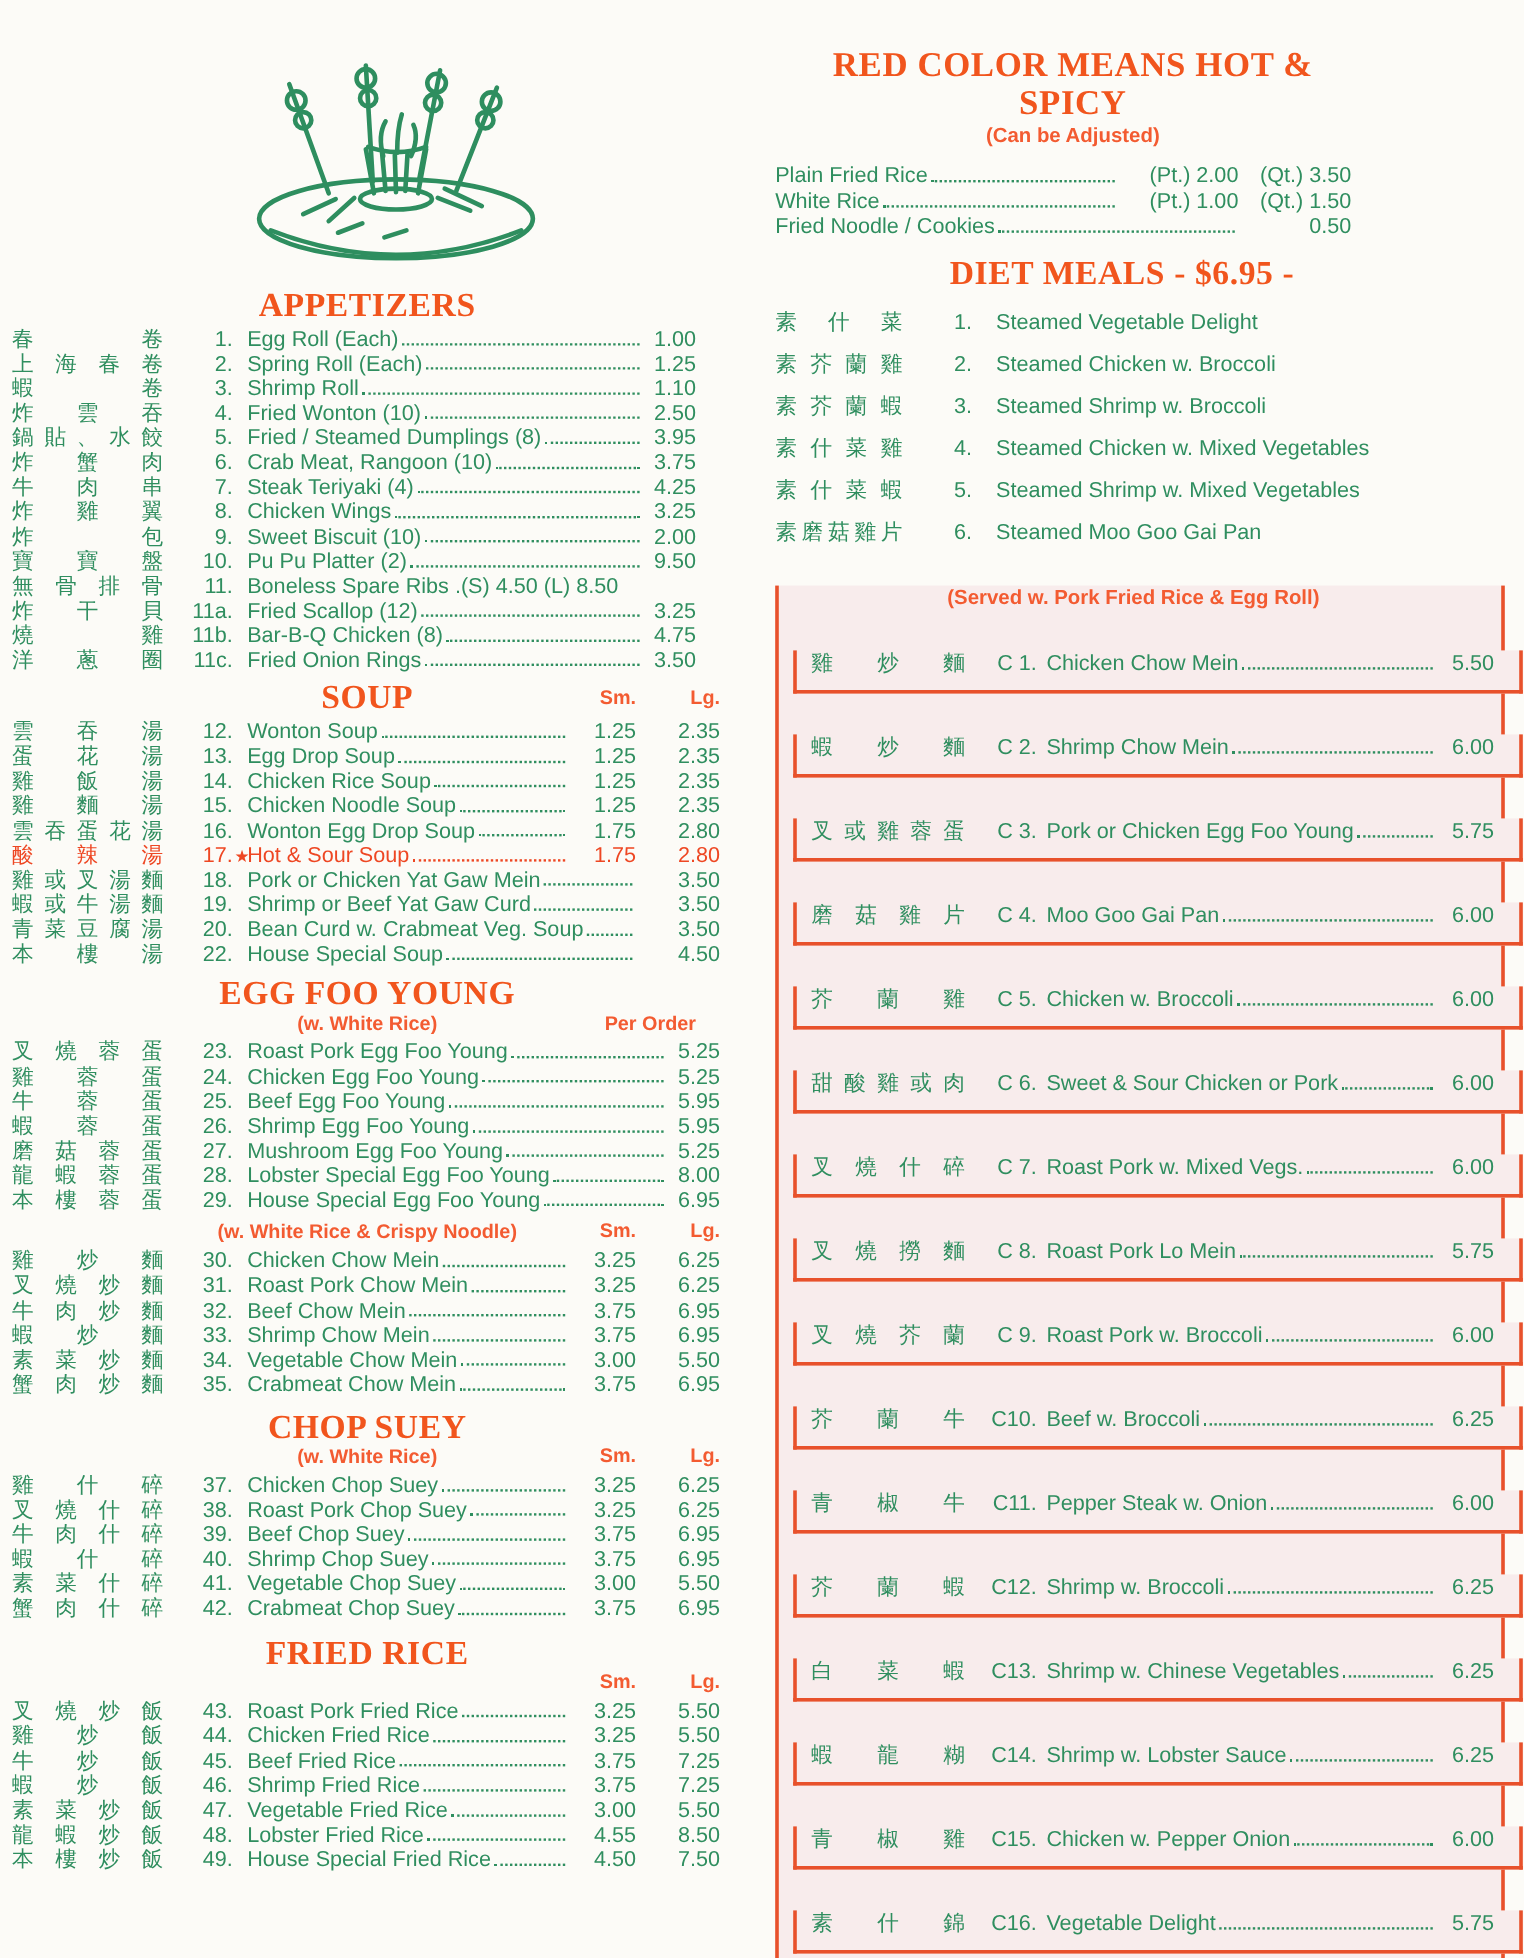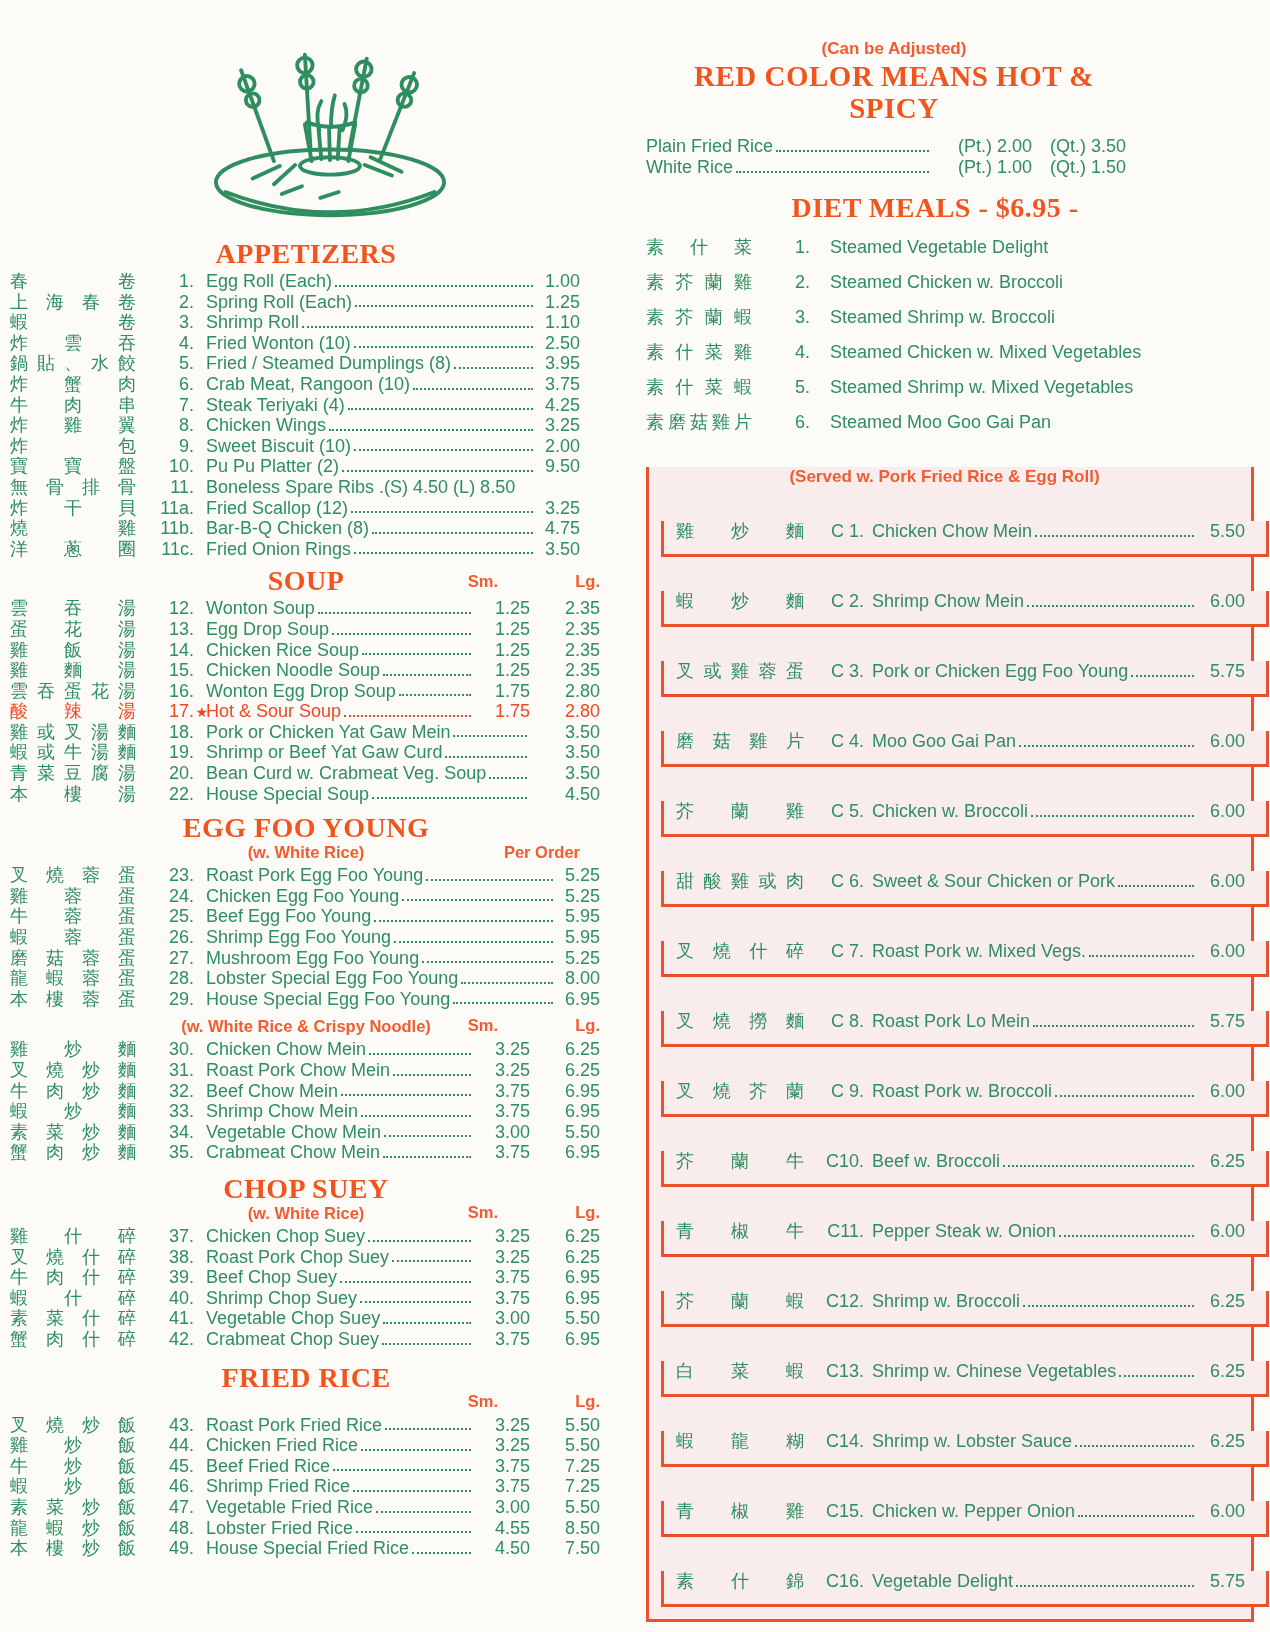--- a/index.html
+++ b/index.html
@@ -31,21 +31,21 @@
 
 .section{position:relative;}
 .sec-head{position:relative;text-align:center;margin-bottom:2px;}
 .sec-title{font-family:"Liberation Serif","DejaVu Serif",serif;font-weight:bold;
   font-size:28px;line-height:31px;color:var(--orange);letter-spacing:.5px;display:inline-block;}
 #col-right .sec-title{transform:translateX(-16px);}
 .titlerow{position:relative;}
 .subrow{position:relative;height:20px;line-height:19px;font-size:16.5px;color:var(--red2);font-weight:bold;}
 .subtitle{display:inline-block;}
 .perlab{position:absolute;right:22px;bottom:1px;}
-.cols{position:absolute;right:2px;bottom:2px;display:flex;font-size:16.5px;color:var(--red2);font-weight:bold;gap:32px;}
+.cols{position:absolute;right:2px;bottom:2px;display:flex;font-size:16.5px;color:var(--red2);font-weight:bold;}
 .cols .c1{width:56px;text-align:right;}
 .cols .c2{width:64px;text-align:right;margin-left:6px;}
 .titlerow .cols{bottom:5px;}
 
 
 .sec-appetizers{margin-top:2px;}
 .sec-soup{margin-top:6px;}
 .sec-egg-foo-young{margin-top:8px;}
 .sec-chow-mein{margin-top:8px;}
 .sec-chop-suey{margin-top:10px;}
@@ -760,35 +760,40 @@
         <span class="numw"><span class="num">49.</span></span>
         <span class="name">House Special Fried Rice</span>
         <span class="dots"></span>
         <span class="p1">4.50</span>
         <span class="p2">7.50</span>
       </div>
     </div></div>
 
 <div class="col" id="col-right">
   <div id="spicy-block">
+    <div id="spicy-title">RED COLOR MEANS HOT &amp; SPICY</div>
     <div id="spicy-sub">(Can be Adjusted)</div>
-    <div id="spicy-title">RED COLOR MEANS HOT &amp; SPICY</div>
   </div>
   <div id="rice-rows">
       <div class="row rice">
         <span class="name">Plain Fried Rice</span>
         <span class="dots"></span>
         <span class="rp1">(Pt.) 2.00</span>
         <span class="rp2">(Qt.) 3.50</span>
       </div>
       <div class="row rice">
         <span class="name">White Rice</span>
         <span class="dots"></span>
         <span class="rp1">(Pt.) 1.00</span>
         <span class="rp2">(Qt.) 1.50</span>
+      </div>
+      <div class="row rice">
+        <span class="name">Fried Noodle / Cookies</span>
+        <span class="dots"></span>
+        <span class="rp2">0.50</span>
       </div>
     </div>
   <div id="diet-mount">
       <div class="section sec-diet-meals diet">
         <div class="sec-head">
           <div class="titlerow"><span class="sec-title">DIET MEALS - $6.95 -</span></div>
         </div>
         <div class="row diet">
           <span class="zh">
             <span class="zh-ch">素</span>

